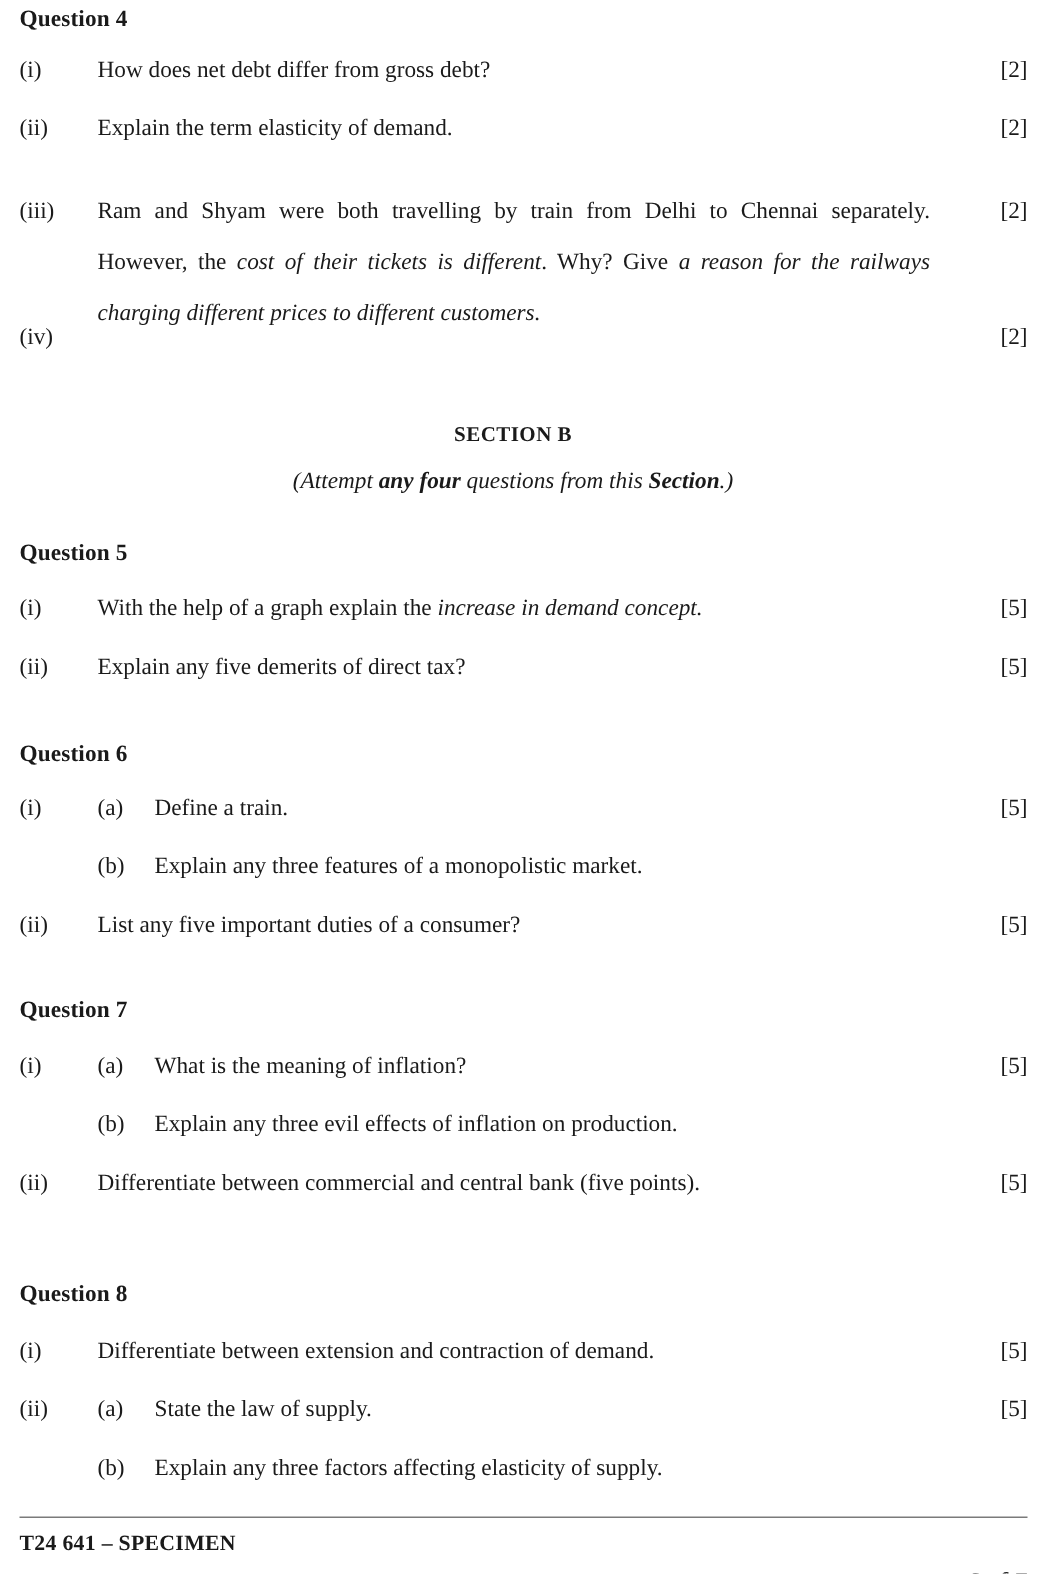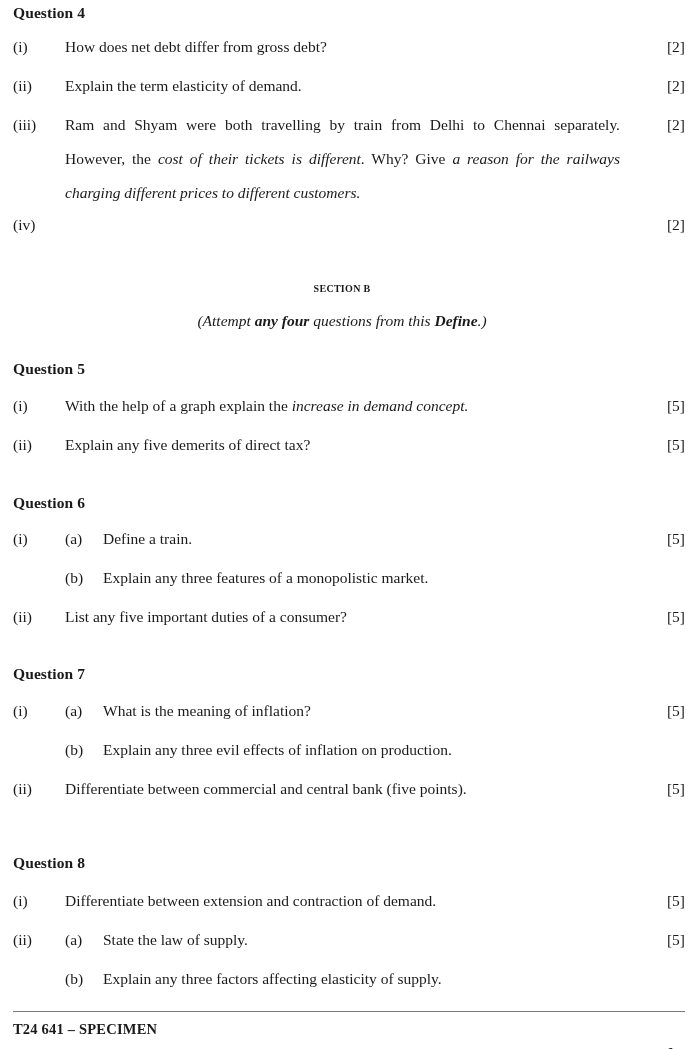--- a/index.html
+++ b/index.html
@@ -76,21 +76,21 @@
   em { font-style: italic; }
   .bi { font-style: italic; font-weight: bold; }
 
   
   .section-title {
     position: absolute;
     left: 0;
     width: 684px;
     text-align: center;
     font-weight: bold;
-    font-size: 10px;
+    font-size: 14px;
     letter-spacing: 0.3px;
   }
   .section-sub {
     position: absolute;
     left: 0;
     width: 684px;
     text-align: center;
     font-size: 15.5px;
     font-style: italic;
   }
@@ -136,34 +136,34 @@
     <span class="body-txt">How does net debt differ from gross debt?</span>
     <span class="marks">[2]</span>
   </div>
 
   <div class="item" style="top:69px;">
     <span class="num">(ii)</span>
     <span class="body-txt">Explain the term elasticity of demand.</span>
     <span class="marks">[2]</span>
   </div>
 
-  <div class="item" style="top:108px;">
+  <div class="item" style="top:124px;">
     <span class="num">(iii)</span>
     <span class="body-txt justify"><span>Ram and Shyam were both travelling by train from Delhi to Chennai separately. However, the </span><em>cost of their tickets is different</em><span>. Why? Give </span><em>a reason for the railways charging different prices to different customers.</em></span>
     <span class="marks">[2]</span>
   </div>
 
   <div class="item" style="top:208px;">
     <span class="num">(iv)</span>
     <span class="marks">[2]</span>
   </div>
 
   <div class="section-title" style="top:283px;">SECTION B</div>
 
-  <div class="section-sub" style="top:312px;"><span>(Attempt </span><span class="bi">any four</span><span> questions from this </span><span class="bi">Define</span><span>.)</span></div>
+  <div class="section-sub" style="top:312px;"><span>(Attempt </span><span class="bi">any four</span><span> questions from this </span><span class="bi">Section</span><span>.)</span></div>
 
   <div class="q-head" style="top:360px;">Question 5</div>
 
   <div class="item" style="top:389px;">
     <span class="num">(i)</span>
     <span class="body-txt"><span>With the help of a graph explain the </span><em>increase in demand concept.</em></span>
     <span class="marks">[5]</span>
   </div>
 
   <div class="item" style="top:428px;">

